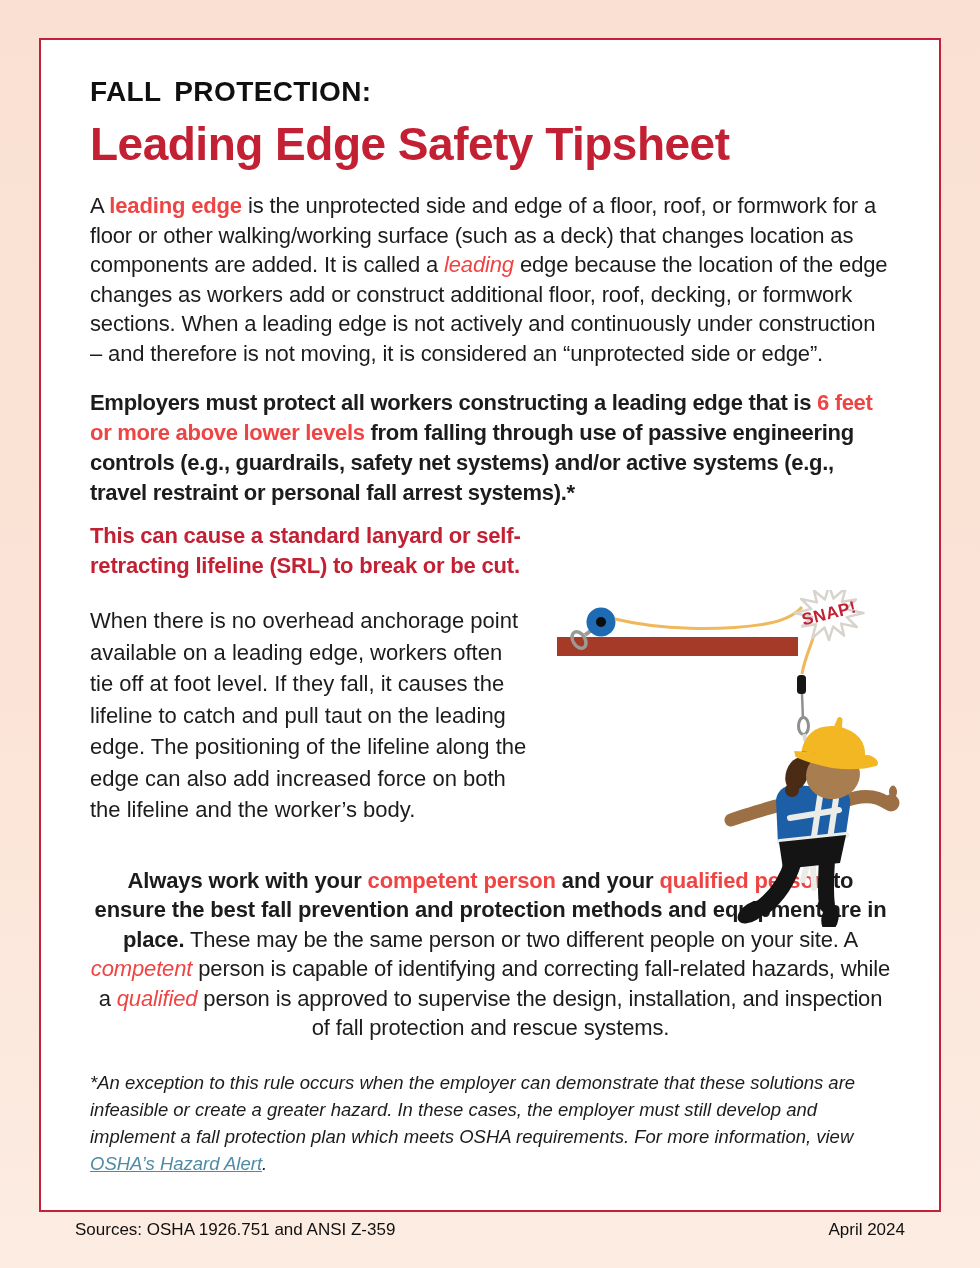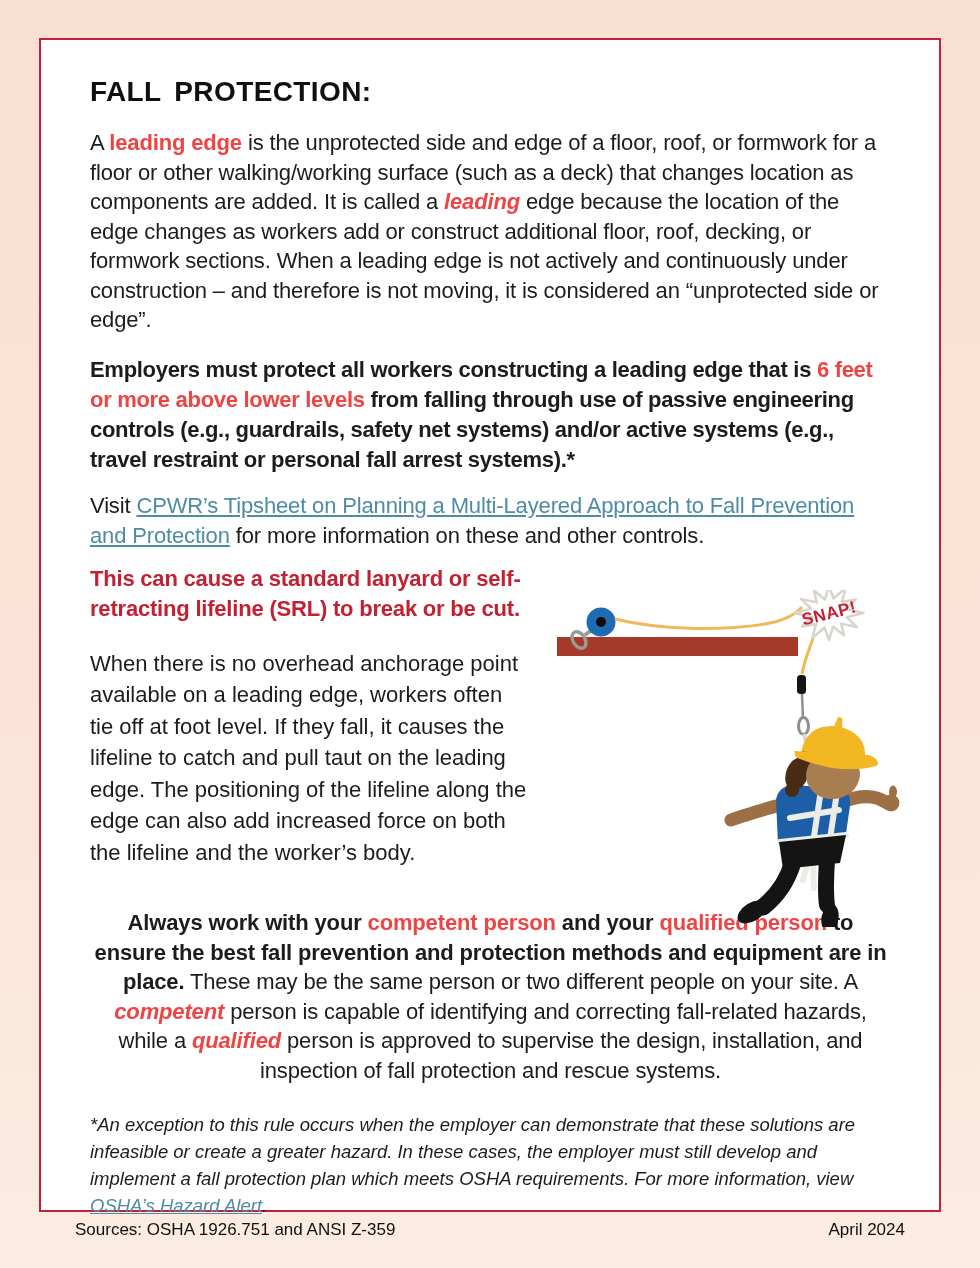--- a/index.html
+++ b/index.html
@@ -13,45 +13,45 @@
     box-sizing:border-box;background:#ffffff;border:2px solid #c5203b;
     padding:26px 48px 14px 49px;
   }
   .eyebrow{font-size:28px;font-weight:700;color:#101010;letter-spacing:.4px;word-spacing:5px;margin:10px 0 0;}
   .title{font-size:46px;font-weight:700;color:#c32033;margin:9px 0 0;letter-spacing:-.5px;}
   p.body{font-size:22px;line-height:29.5px;margin:20px 0 0;max-width:806px;letter-spacing:-.15px;}
   p.bold-para{font-weight:700;line-height:30px;letter-spacing:-.3px;}
   p.visit-para{margin-top:16px;line-height:30px;}
   .red{color:#ef4444;}
   .bold{font-weight:700;}
-  .bi{font-weight:700;font-style:italic;}
+  .bi{font-weight:400;font-style:italic;}
   .link{color:#4e8ba5;text-decoration:underline;cursor:pointer;}
   .col-left{width:438px;}
   p.column-para{margin-top:24px;line-height:31.5px;letter-spacing:0;}
   p.warning{color:#c32033;font-weight:700;margin-top:13px;line-height:30px;letter-spacing:-.2px;}
   p.always{margin-top:40px;line-height:29.5px;text-align:center;}
   p.footnote{font-size:18.5px;font-style:italic;line-height:27px;margin-top:26px;letter-spacing:0;max-width:812px;}
   .illustration{position:absolute;left:499px;top:550px;width:402px;height:337px;}
   .footer{
     position:absolute;left:75px;right:75px;top:1220px;
     display:flex;justify-content:space-between;font-size:17px;color:#101010;
   }
 </style>
 </head>
 <body>
 
 <div class="card">
 
   <div class="eyebrow">FALL PROTECTION:</div>
+  <h1 class="title">Leading Edge Safety Tipsheet</h1>
 
   <p class="body"><span>A </span><span class="red bold">leading edge</span><span> is the unprotected side and edge of a floor, roof, or formwork for a floor or other walking/working surface (such as a deck) that changes location as components are added. It is called a </span><span class="red bi">leading</span><span> edge because the location of the edge changes as workers add or construct additional floor, roof, decking, or formwork sections. When a leading edge is not actively and continuously under construction – and therefore is not moving, it is considered an “unprotected side or edge”.</span></p>
 
   <p class="body bold-para"><span>Employers must protect all workers constructing a leading edge that is </span><span class="red">6 feet or more above lower levels</span><span> from falling through use of passive engineering controls (e.g., guardrails, safety net systems) and/or active systems (e.g., travel restraint or personal fall arrest systems).*</span></p>
 
-  <p class="body visit-para"><span>Visit </span><span class="link">CPWR’s Tipsheet on Planning a Multi-Layered Approach to Fall Prevention and Protection</span><span> for more information on these and other controls.</span></p>
 
   <div class="col-left">
     <p class="body warning">This can cause a standard lanyard or self-retracting lifeline (SRL) to break or be cut.</p>
     <p class="body column-para">When there is no overhead anchorage point available on a leading edge, workers often tie off at foot level. If they fall, it causes the lifeline to catch and pull taut on the leading edge. The positioning of the lifeline along the edge can also add increased force on both the lifeline and the worker’s body.</p>
   </div>
 
   <svg class="illustration" viewBox="0 0 402 337" aria-hidden="true">
 
     <rect x="17" y="47" width="241" height="19" fill="#a43a27"></rect>
 

